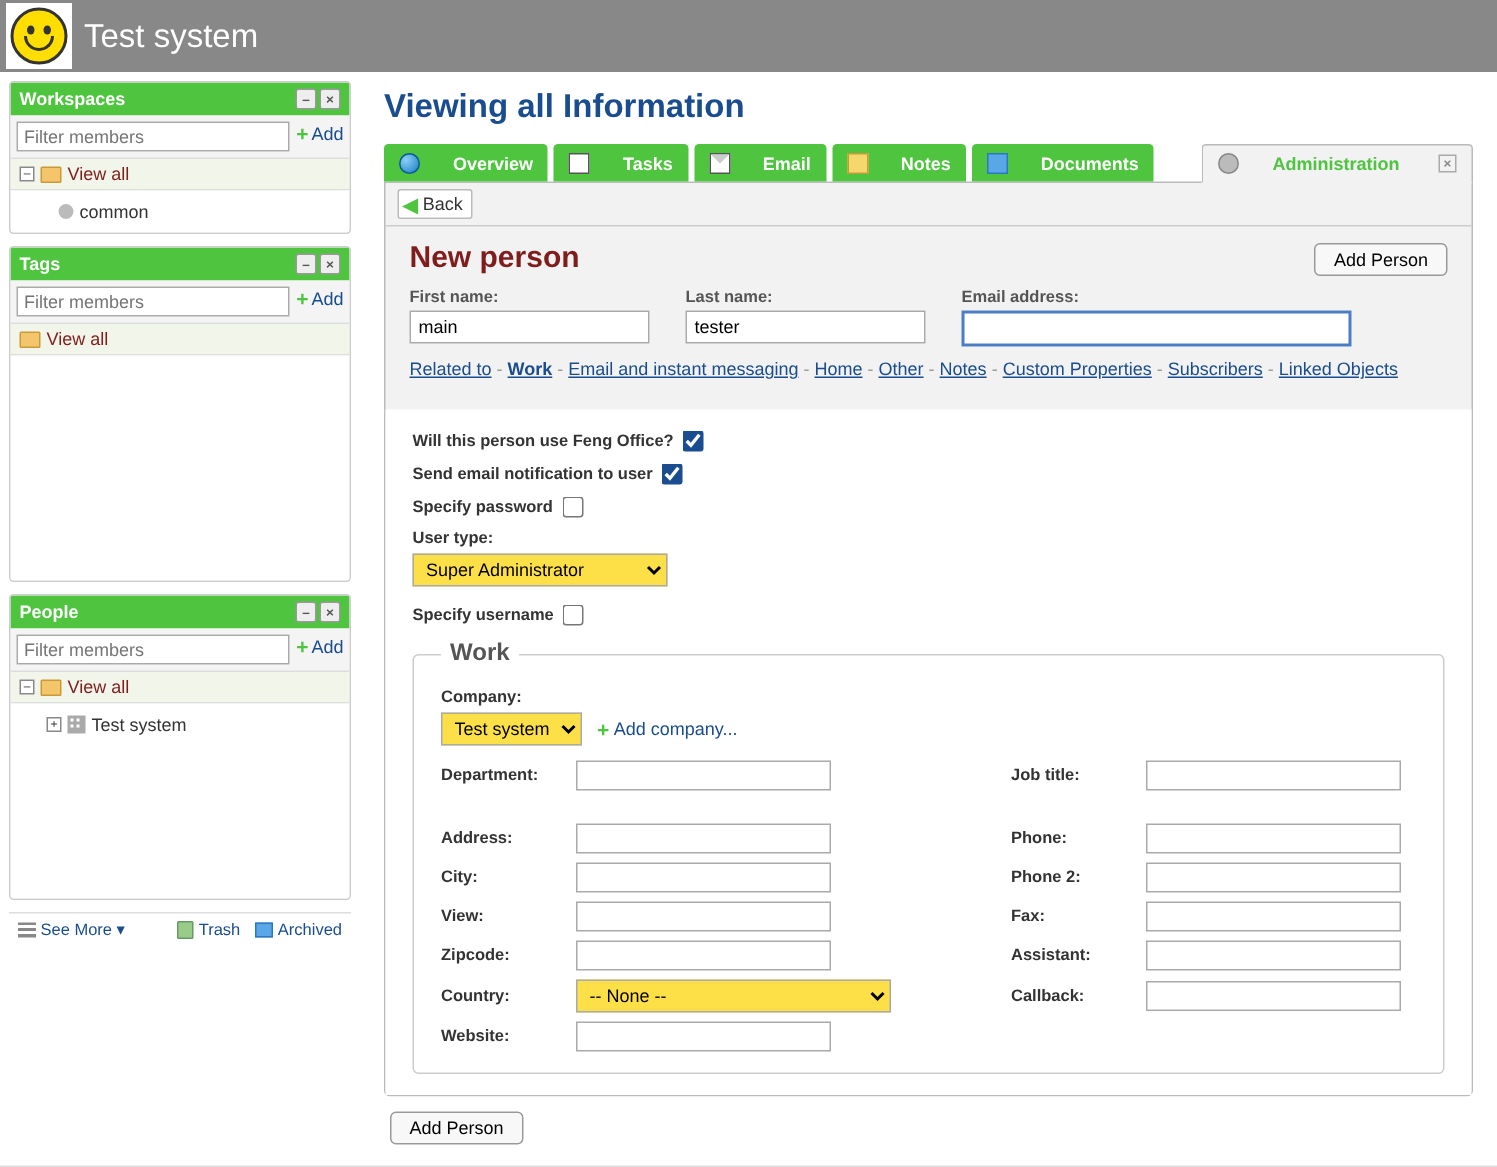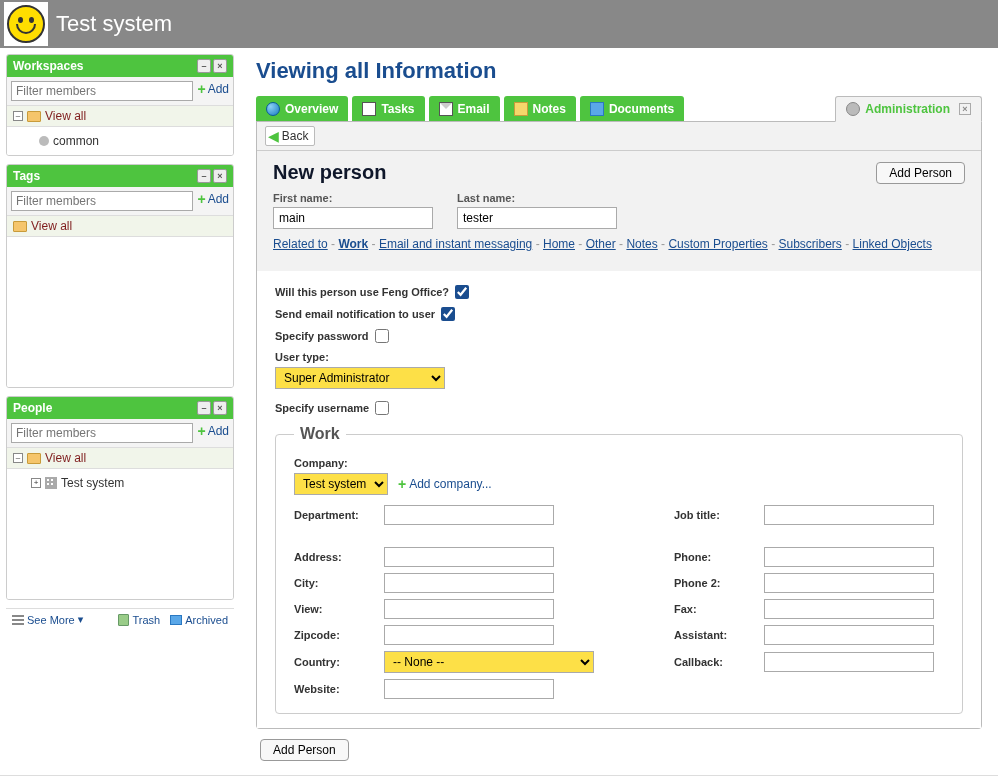--- a/index.html
+++ b/index.html
@@ -33,39 +33,39 @@
 .ball-icon { width: 10px; height: 10px; border-radius: 50%; background: #bbb; display: inline-block; }
 .bottom-bar { display: flex; align-items: center; justify-content: space-between; padding: 4px 6px; border-top: 1px solid #ddd; }
 .bottom-bar a { color: #1a4d8f; text-decoration: none; font-size: 11px; display: flex; align-items: center; gap: 3px; }
 .menu-icon { display: inline-block; width: 12px; height: 10px; background: linear-gradient(#888 2px, transparent 2px, transparent 4px, #888 4px, #888 6px, transparent 6px, transparent 8px, #888 8px); }
 .trash-icon { width: 11px; height: 12px; background: #9c8; border: 1px solid #696; border-radius: 1px; display: inline-block; }
 .archive-icon { width: 12px; height: 10px; background: #5aa7e8; border: 1px solid #2a78c2; display: inline-block; }
 .footer { padding: 4px 10px; font-size: 10px; color: #666; border-top: 1px solid #ddd; }
 .main { flex: 1; padding: 10px 16px; }
 .main-title { color: #1a4d8f; font-size: 22px; font-weight: bold; margin-bottom: 12px; }
 .tabs { display: flex; gap: 4px; border-bottom: 1px solid #bbb; }
-.tab { background: #4ec43f; color: #fff; padding: 5px 10px; border-radius: 3px 3px 0 0; display: flex; align-items: center; gap: 5px; font-weight: bold; cursor: pointer; font-size: 12px; }
+.tab { background: #4ec43f; color: #fff; padding: 5px 10px; border-radius: 3px 3px 0 0; display: flex; align-items: center; gap: 22px; font-weight: bold; cursor: pointer; font-size: 12px; }
 .tab.active { background: #f2f2f2; color: #4ec43f; border: 1px solid #bbb; border-bottom: 1px solid #f2f2f2; margin-bottom: -1px; position: relative; }
 .tab-close { width: 12px; height: 12px; border: 1px solid #aaa; font-size: 9px; line-height: 10px; text-align: center; color: #888; margin-left: 4px; }
 .tab-icon { width: 14px; height: 14px; display: inline-block; }
 .icon-globe { border-radius: 50%; background: radial-gradient(circle at 30% 30%, #8bd0f5, #1a7dc4); border: 1px solid #0a5a9a; }
 .icon-tasks { background: #fff; border: 1px solid #555; position: relative; }
 .icon-tasks::after { content: '≡'; position: absolute; font-size: 10px; left: 2px; top: -1px; }
 .icon-email { background: #fff; border: 1px solid #555; position: relative; }
 .icon-email::after { content: ''; position: absolute; left: 0; top: 0; border-left: 6px solid transparent; border-right: 6px solid transparent; border-top: 6px solid #ccc; }
 .icon-notes { background: #f5d76b; border: 1px solid #c89b3a; }
 .icon-docs { background: #5aa7e8; border: 1px solid #2a78c2; position: relative; }
 .icon-gear { border-radius: 50%; background: #bbb; border: 1px solid #888; }
 .content-pane { background: #f2f2f2; border: 1px solid #bbb; border-top: none; border-radius: 0 0 4px 4px; padding: 0; }
 .back-row { padding: 4px 8px; border-bottom: 1px solid #ccc; }
 .back-link { display: inline-flex; align-items: center; gap: 3px; color: #333; text-decoration: none; background: #fff; border: 1px solid #bbb; padding: 1px 6px 1px 2px; border-radius: 2px; }
 .back-arrow { color: #4ec43f; font-size: 14px; }
 .form-section { padding: 10px 16px; }
 .form-title-row { display: flex; justify-content: space-between; align-items: center; margin-bottom: 8px; }
-.form-title { color: #0f172a; font-size: 20px; font-weight: bold; }
+.form-title { color: #7f1d1d; font-size: 20px; font-weight: bold; }
 .btn { background: #f8f8f8; border: 1px solid #999; border-radius: 4px; padding: 3px 12px; font-size: 12px; cursor: pointer; }
 .field-row { display: flex; gap: 24px; margin-bottom: 8px; }
 .field-col label { display: block; font-size: 11px; font-weight: bold; color: #555; margin-bottom: 3px; }
 .field-col input[type=text] { border: 1px solid #aaa; padding: 3px 5px; font-size: 12px; width: 160px; }
 .field-col input.email { width: 260px; border: 2px solid #4a7dc4; }
 .link-row { font-size: 12px; color: #555; margin-bottom: 10px; }
 .link-row a { color: #1a4d8f; text-decoration: underline; }
 .link-row .sep { color: #999; }
 .link-row a.active { font-weight: bold; }
 .options-block { background: #fff; padding: 14px 18px; }
@@ -246,20 +246,24 @@
 
         <div class="field-row">
           <div class="field-col">
             <label>First name:</label>
             <input type="text" value="main" style="">
           </div>
           <div class="field-col">
             <label>Last name:</label>
             <input type="text" value="tester" style="">
           </div>
+          <div class="field-col">
+            <label>Email address:</label>
+            <input type="text" class="email" value="" style="">
+          </div>
         </div>
 
         <div class="link-row">
           <a href="#">Related to</a>
           <span class="sep"> - </span>
           <a href="#" class="active">Work</a>
           <span class="sep"> - </span>
           <a href="#">Email and instant messaging</a>
           <span class="sep"> - </span>
           <a href="#">Home</a>

